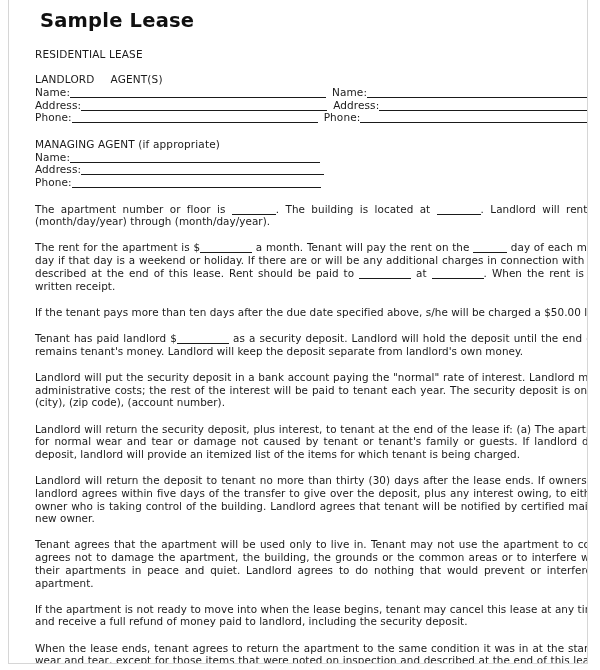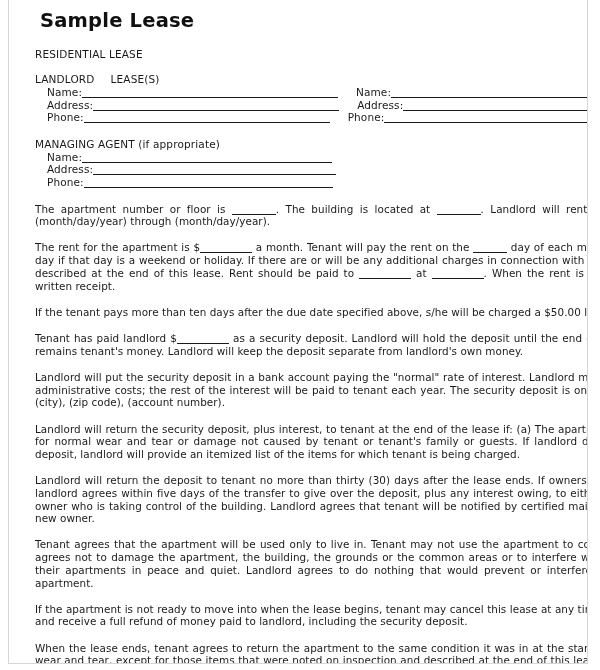--- a/index.html
+++ b/index.html
@@ -69,21 +69,20 @@
     width: 16px;
   }
   .field-row {
     font-size: 10.5px;
     line-height: 12.6px;
     white-space: nowrap;
     letter-spacing: 0.1px;
   }
   .field-row .lbl {
     display: inline-block;
-    margin-left: 12px;
   }
   .rule {
     display: inline-block;
     border-bottom: 1px solid #1a1a1a;
     vertical-align: -2px;
     height: 9px;
   }
   .col-gap {
     display: inline-block;
     width: 6px;
@@ -125,21 +124,21 @@
 
 <div id="page-sheet">
   <div id="doc">
 
     <div id="doc-title">Sample Lease</div>
 
     <div class="section-head">RESIDENTIAL LEASE</div>
 
     <div class="party-block">
       <div class="party-title">
-        <span>LANDLORD</span><span class="gap"></span><span>LEASE(S)</span>
+        <span>LANDLORD</span><span class="gap"></span><span>AGENT(S)</span>
       </div>
 
       <div class="field-row">
         <span class="lbl">Name:</span><span class="rule r-ll-name"></span><span class="col-gap"></span><span class="lbl">Name:</span><span class="rule r-tn-name"></span>
       </div>
 
       <div class="field-row">
         <span class="lbl">Address:</span><span class="rule r-ll-addr"></span><span class="col-gap"></span><span class="lbl">Address:</span><span class="rule r-tn-addr"></span>
       </div>
 

